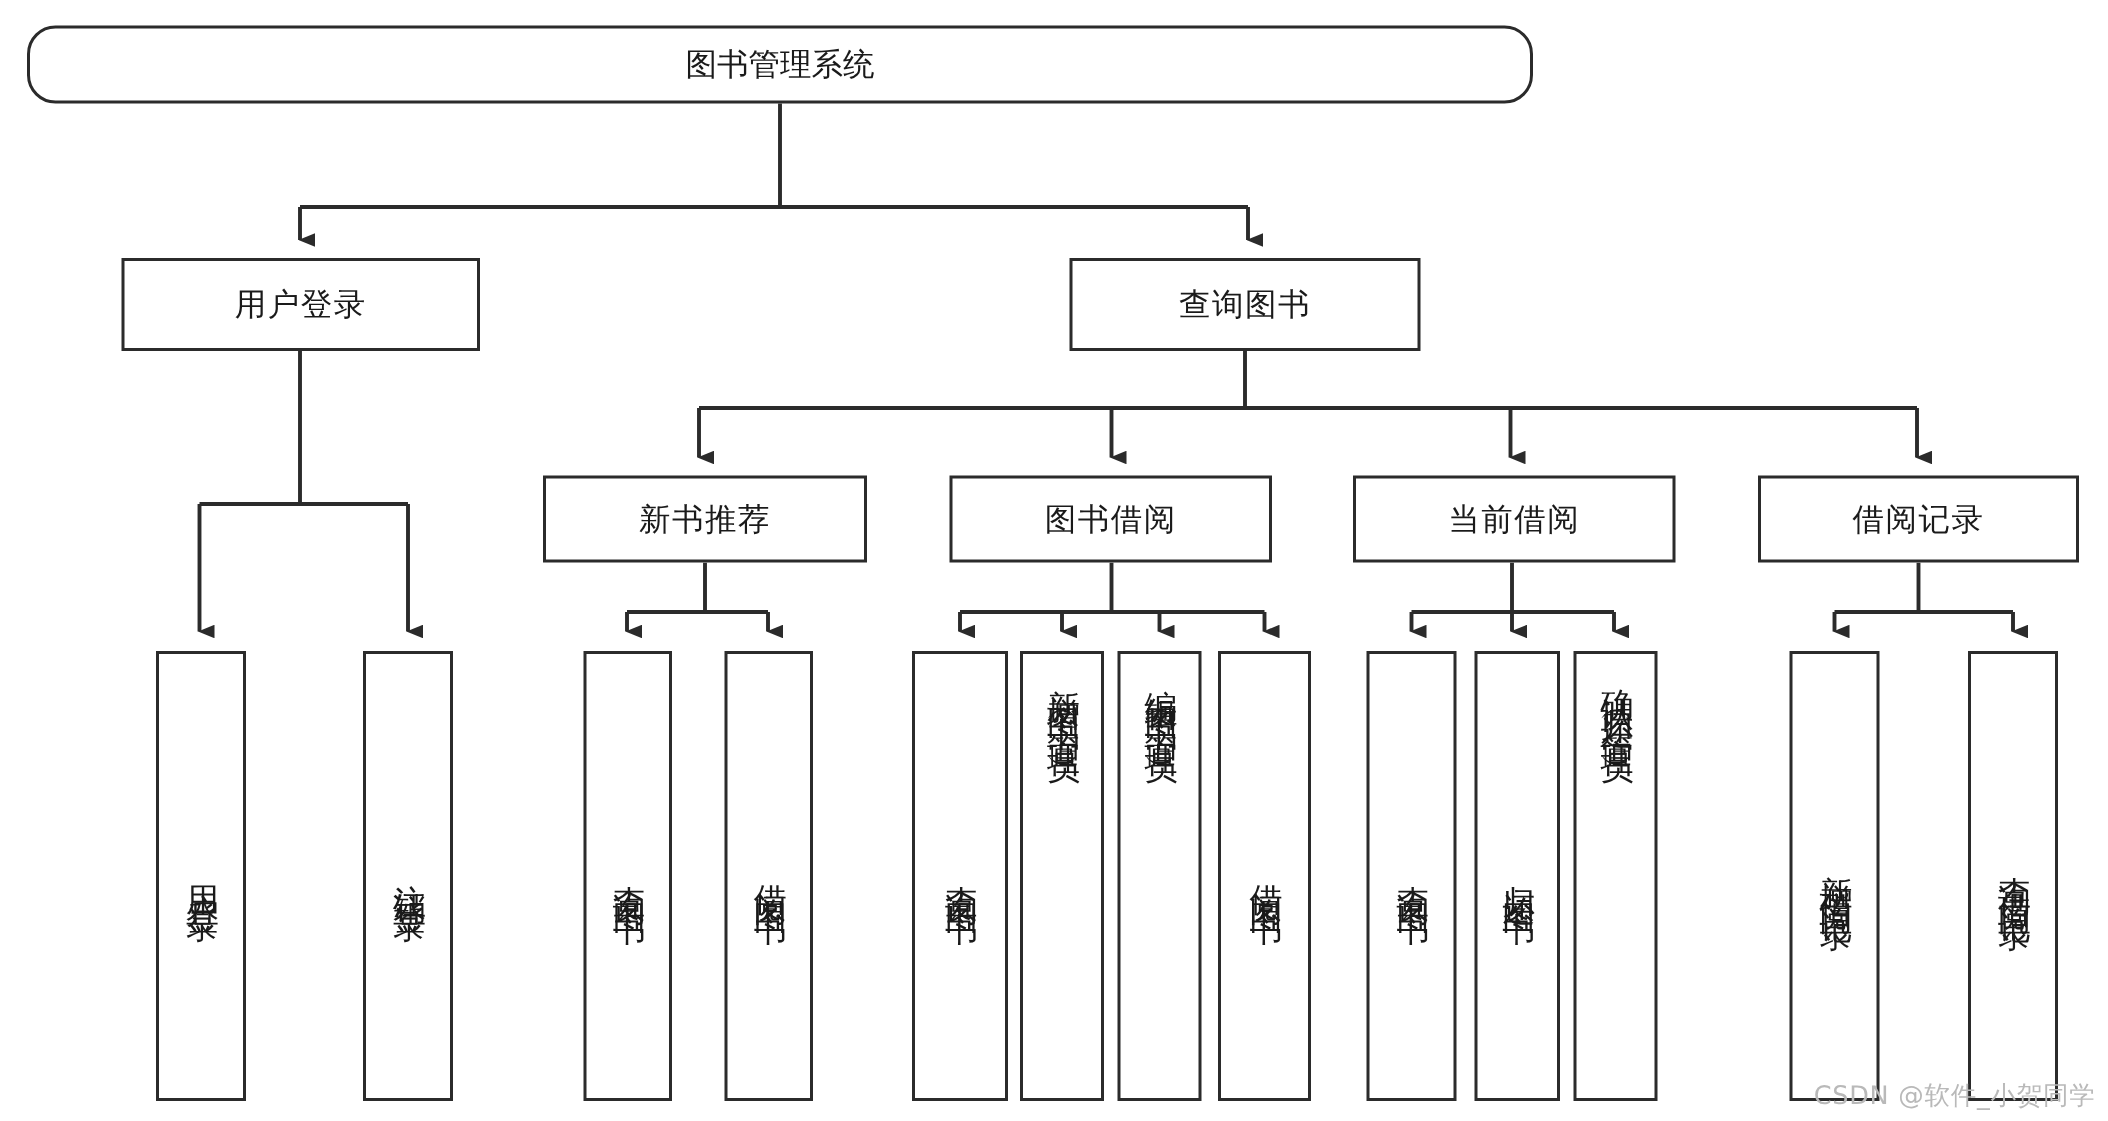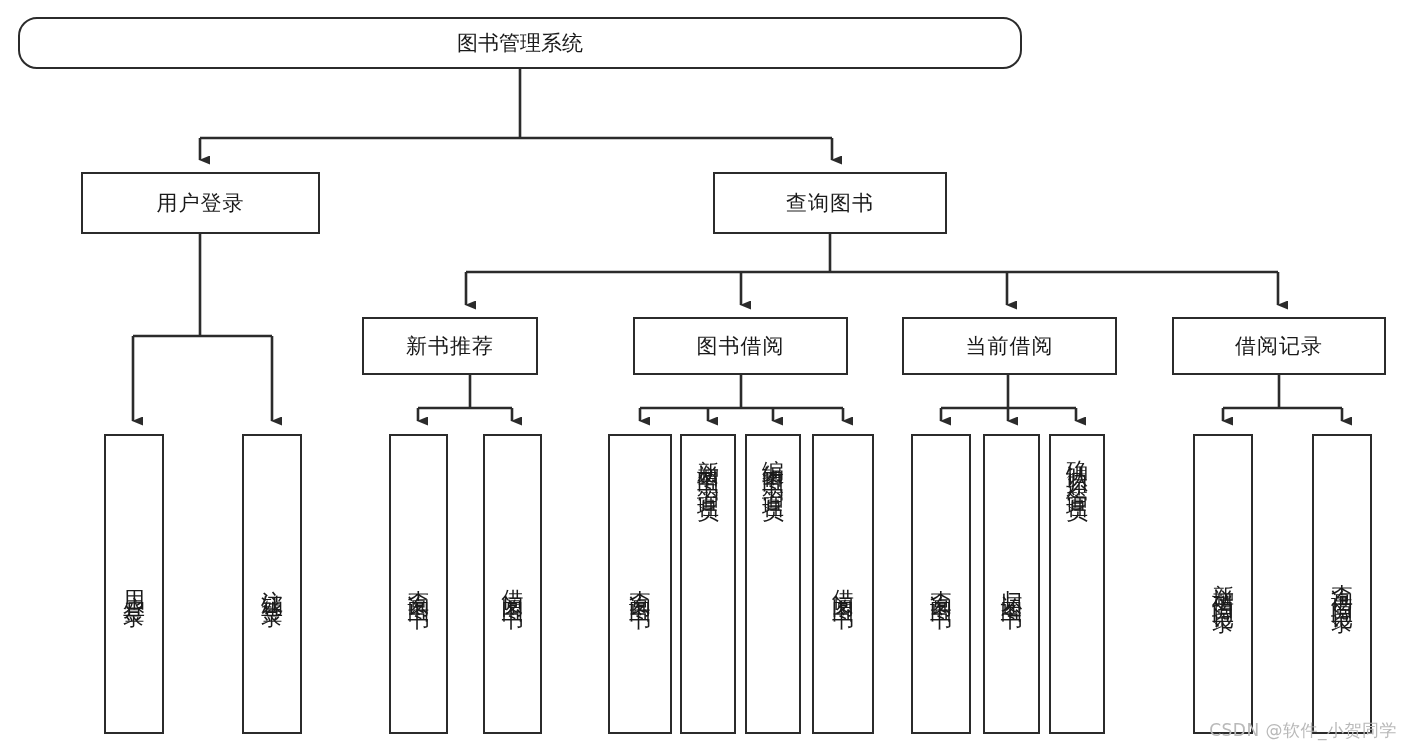--- a/index.html
+++ b/index.html
@@ -101,21 +101,21 @@
       <path d="M1223,408 L1223,421" marker-end="url(#arw)"></path>
       <path d="M1342,408 L1342,421" marker-end="url(#arw)"></path>
     </g>
   </svg>
 
   <div class="node root" style="left:18px;top:17px;width:1004px;height:52px;">图书管理系统</div>
 
   <div class="node h" style="left:81px;top:172px;width:239px;height:62px;">用户登录</div>
   <div class="node h" style="left:713px;top:172px;width:234px;height:62px;">查询图书</div>
 
-  <div class="node h" style="left:362px;top:317px;width:176px;height:58px;">新书推荐</div>
+  <div class="node h" style="left:362px;top:317px;width:216px;height:58px;">新书推荐</div>
   <div class="node h" style="left:633px;top:317px;width:215px;height:58px;">图书借阅</div>
   <div class="node h" style="left:902px;top:317px;width:215px;height:58px;text-align:right;">当前借阅</div>
   <div class="node h" style="left:1172px;top:317px;width:214px;height:58px;text-align:right;">借阅记录</div>
 
   <div class="node v" style="left:104px;top:434px;width:60px;height:300px;">用户登录</div>
   <div class="node v" style="left:242px;top:434px;width:60px;height:300px;">注销登录</div>
 
   <div class="node v" style="left:389px;top:434px;width:59px;height:300px;">查询图书</div>
   <div class="node v" style="left:483px;top:434px;width:59px;height:300px;">借阅图书</div>
 

